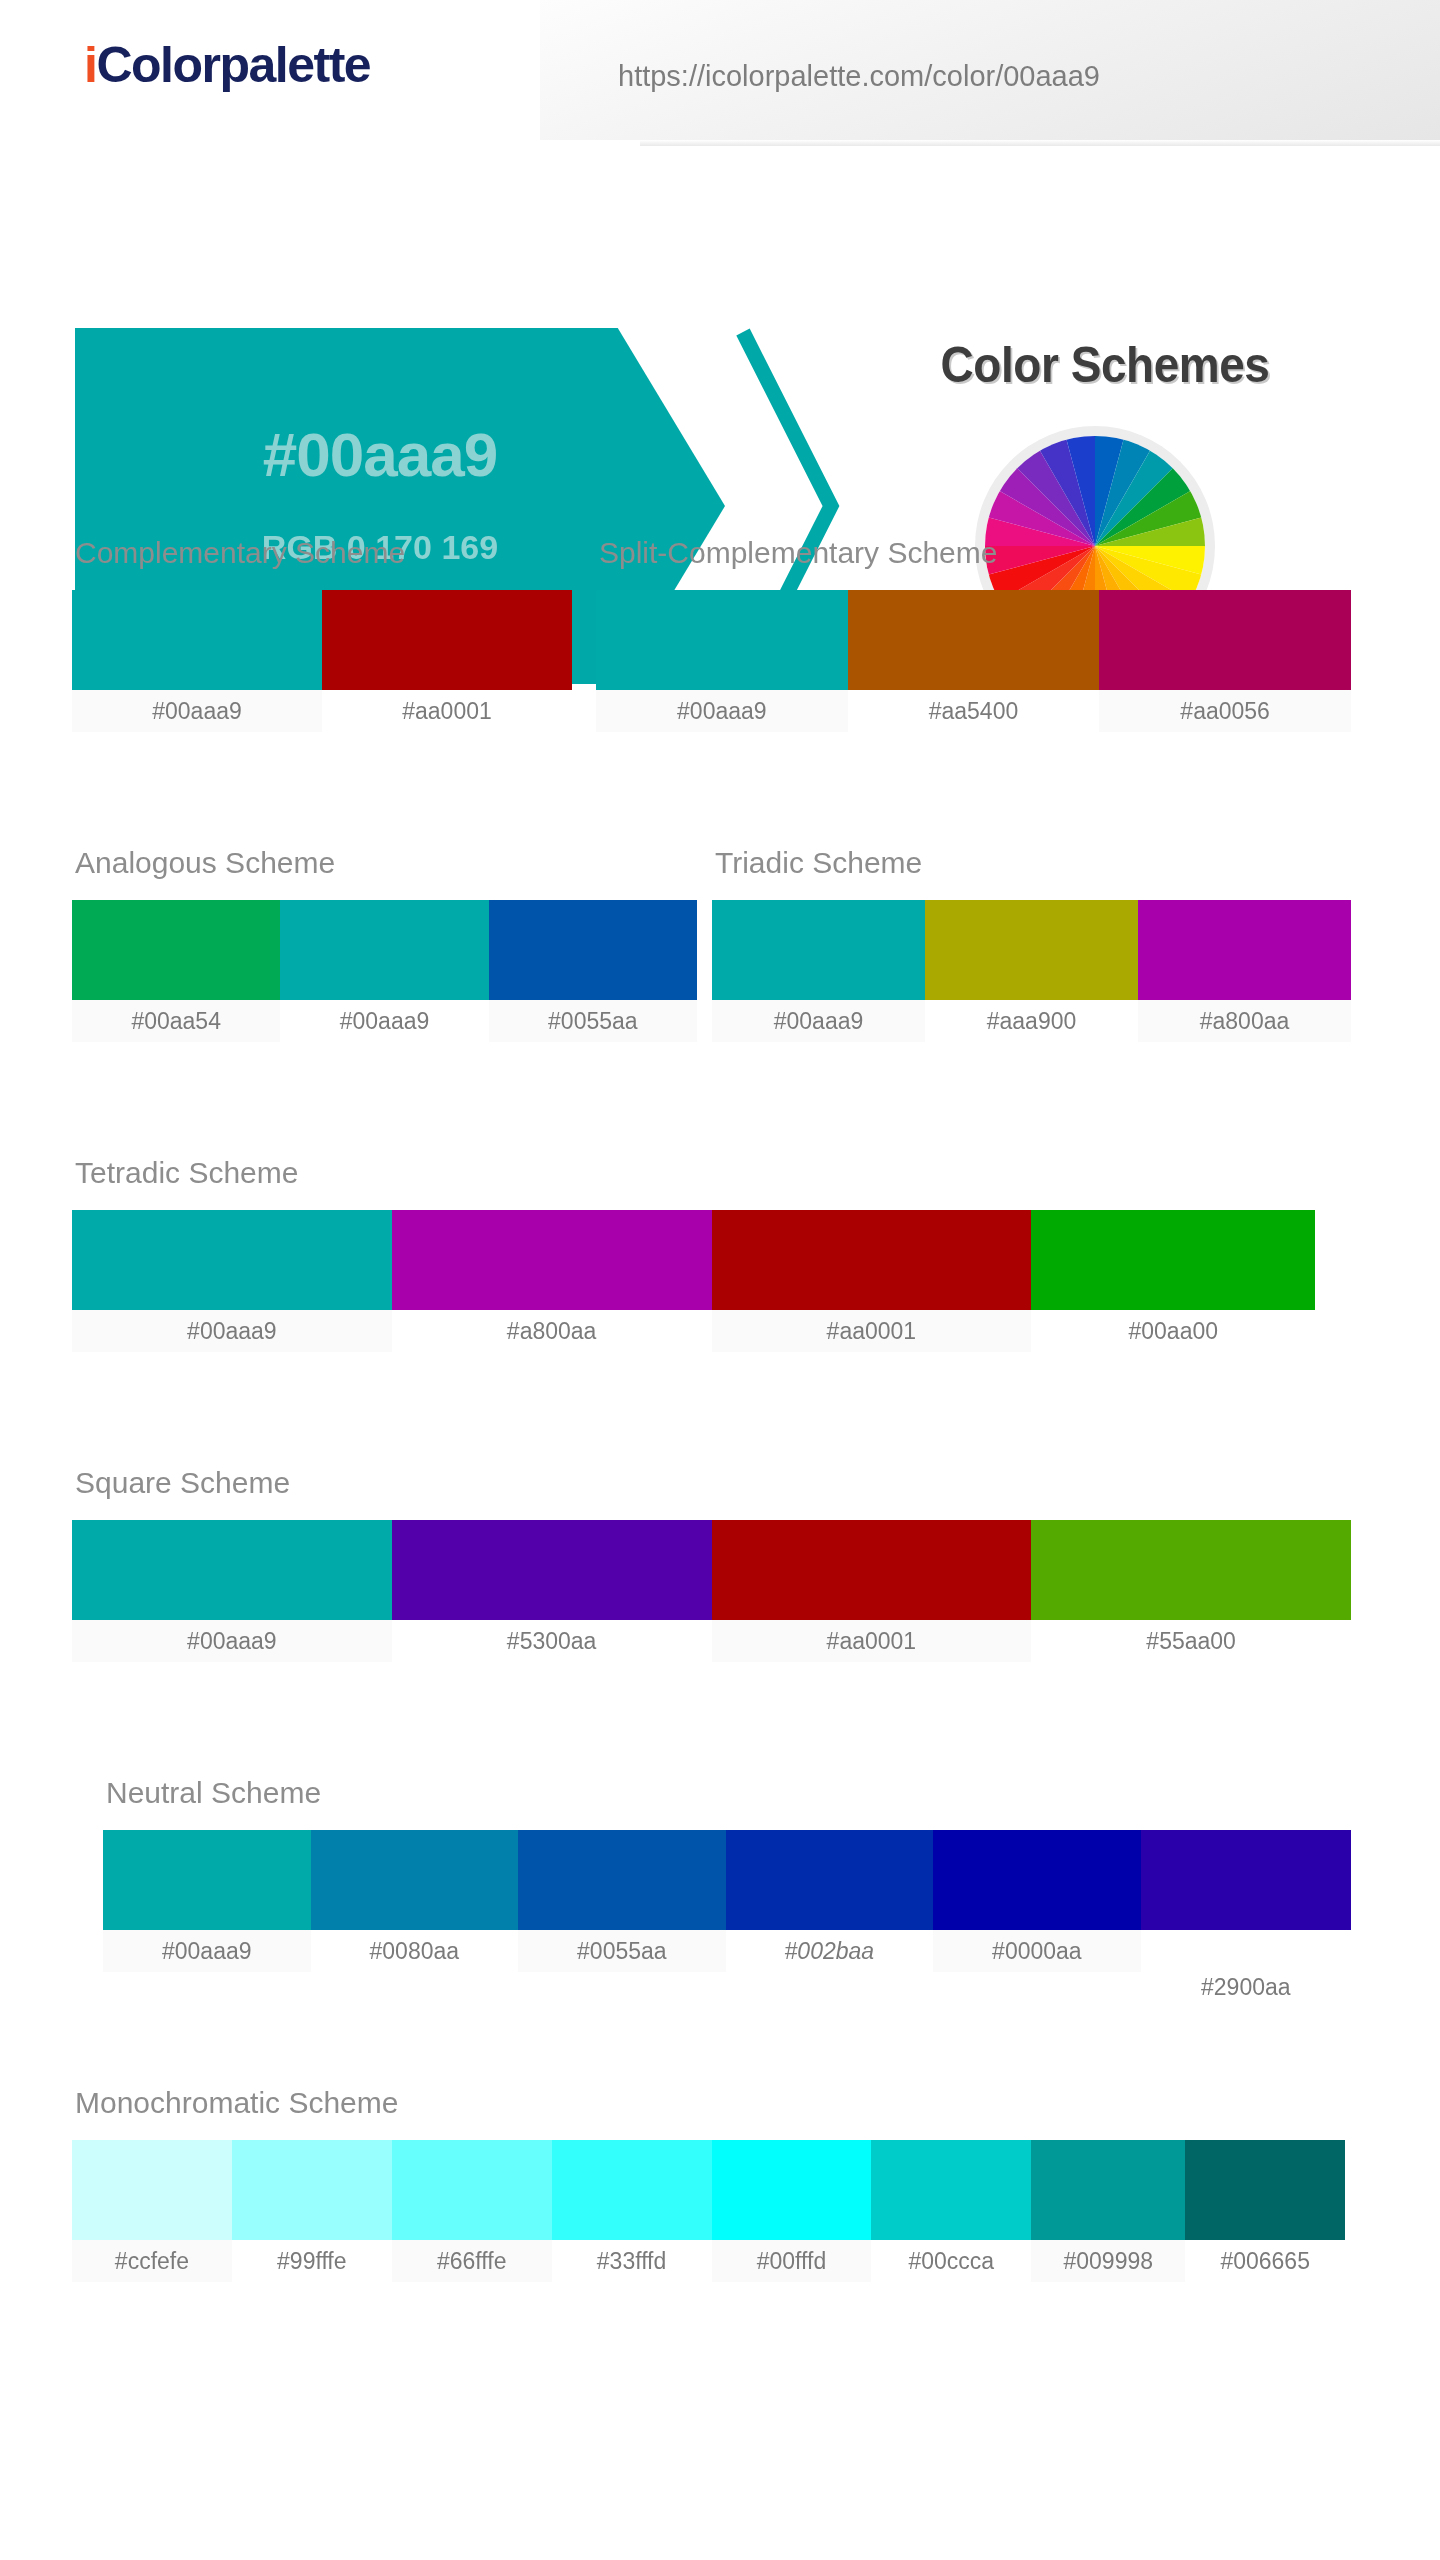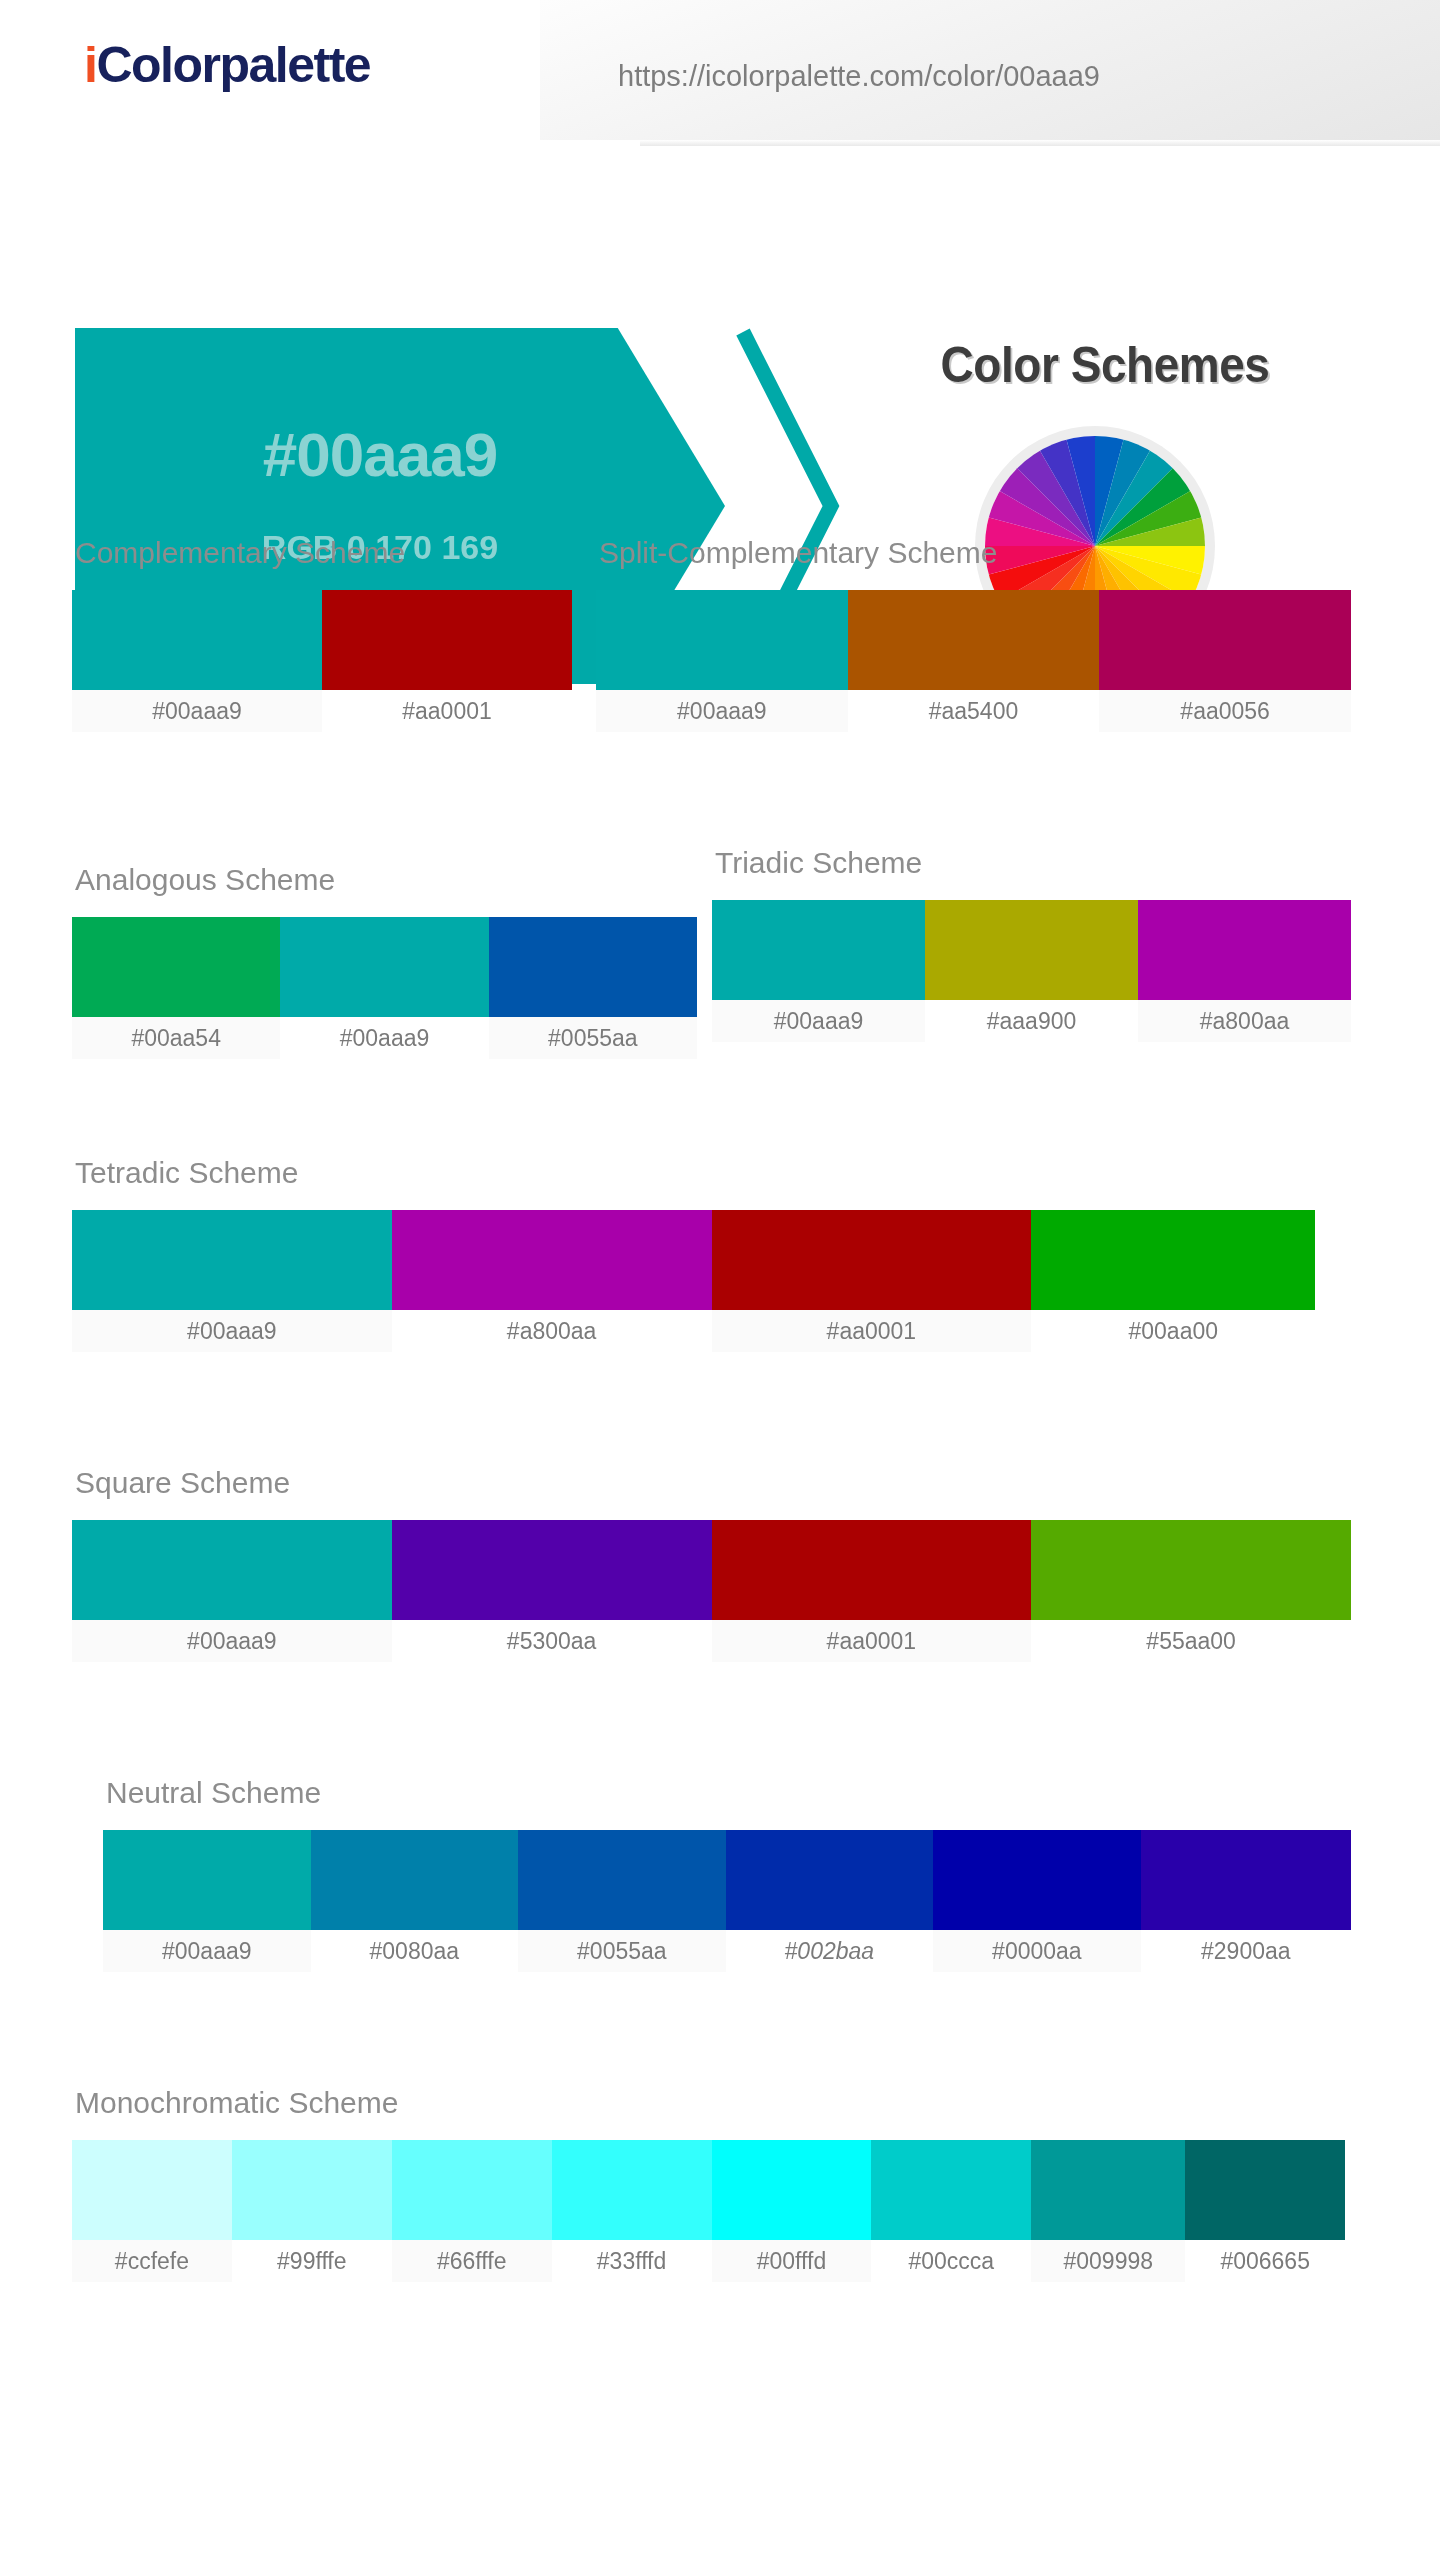--- a/index.html
+++ b/index.html
@@ -252,21 +252,21 @@
         <div class="swatch-col" style="width: 251.667px;">
           <div class="swatch-chip" style="background: rgb(170, 84, 0);"></div>
           <div class="swatch-label">#aa5400</div>
         </div>
         <div class="swatch-col" style="width: 251.667px;">
           <div class="swatch-chip" style="background: rgb(170, 0, 86);"></div>
           <div class="swatch-label alt">#aa0056</div>
         </div>
       </div>
     </div>
-    <div class="scheme-block" style="left: 72px; top: 310px; width: 625px; margin-top: 17px;">
+    <div class="scheme-block" style="left: 72px; top: 310px; width: 625px;">
       <div class="scheme-title">Analogous Scheme</div>
       <div class="swatch-row">
         <div class="swatch-col" style="width: 208.333px;">
           <div class="swatch-chip" style="background: rgb(0, 170, 84);"></div>
           <div class="swatch-label alt">#00aa54</div>
         </div>
         <div class="swatch-col" style="width: 208.333px;">
           <div class="swatch-chip" style="background: rgb(0, 170, 169);"></div>
           <div class="swatch-label">#00aaa9</div>
         </div>
@@ -351,21 +351,21 @@
           <div class="swatch-label alt">#0055aa</div>
         </div>
         <div class="swatch-col" style="width: 213.167px; font-style: italic;">
           <div class="swatch-chip" style="background: rgb(0, 43, 170);"></div>
           <div class="swatch-label">#002baa</div>
         </div>
         <div class="swatch-col" style="width: 213.167px;">
           <div class="swatch-chip" style="background: rgb(0, 0, 170);"></div>
           <div class="swatch-label alt">#0000aa</div>
         </div>
-        <div class="swatch-col" style="width: 216px;">
+        <div class="swatch-col" style="width: 216px; gap: 36px;">
           <div class="swatch-chip" style="background: rgb(41, 0, 170);"></div>
           <div class="swatch-label">#2900aa</div>
         </div>
       </div>
     </div>
     <div class="scheme-block" style="left: 72px; top: 1550px; width: 1279px;">
       <div class="scheme-title">Monochromatic Scheme</div>
       <div class="swatch-row">
         <div class="swatch-col" style="width: 159.875px;">
           <div class="swatch-chip" style="background: rgb(204, 254, 254);"></div>

